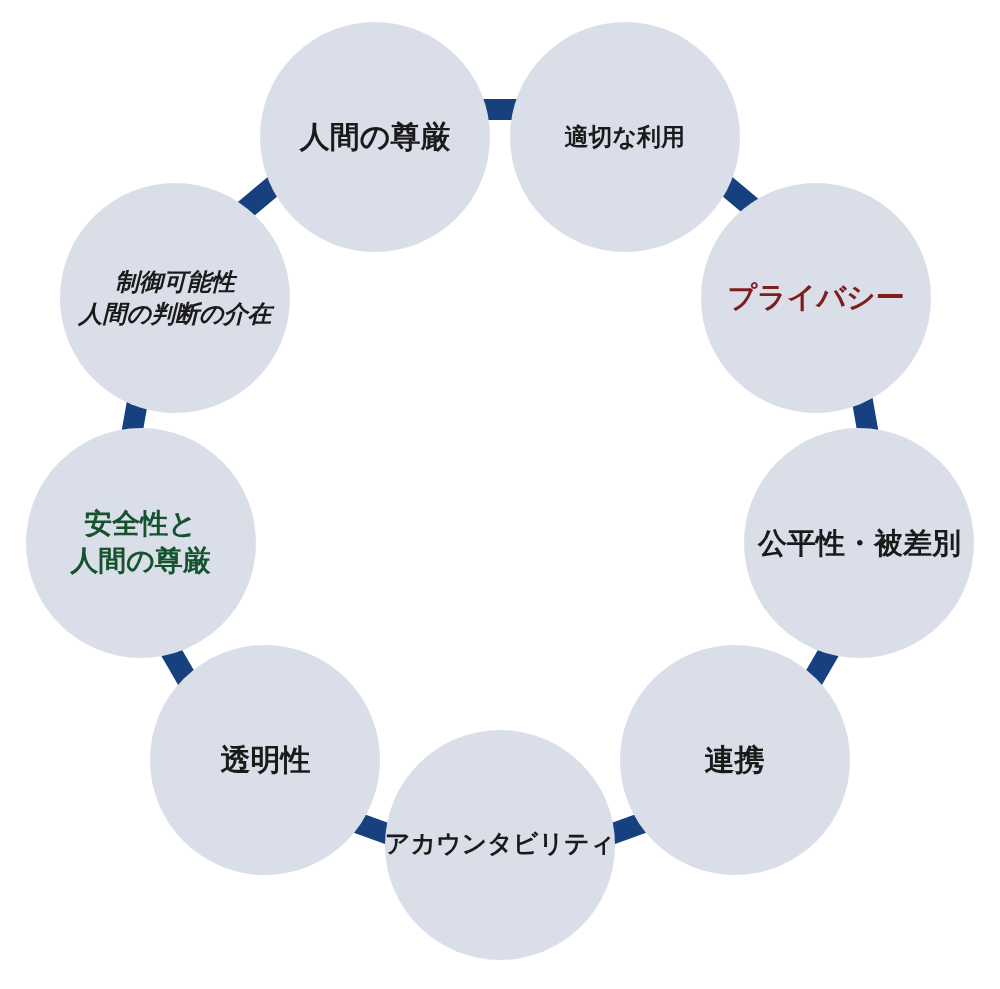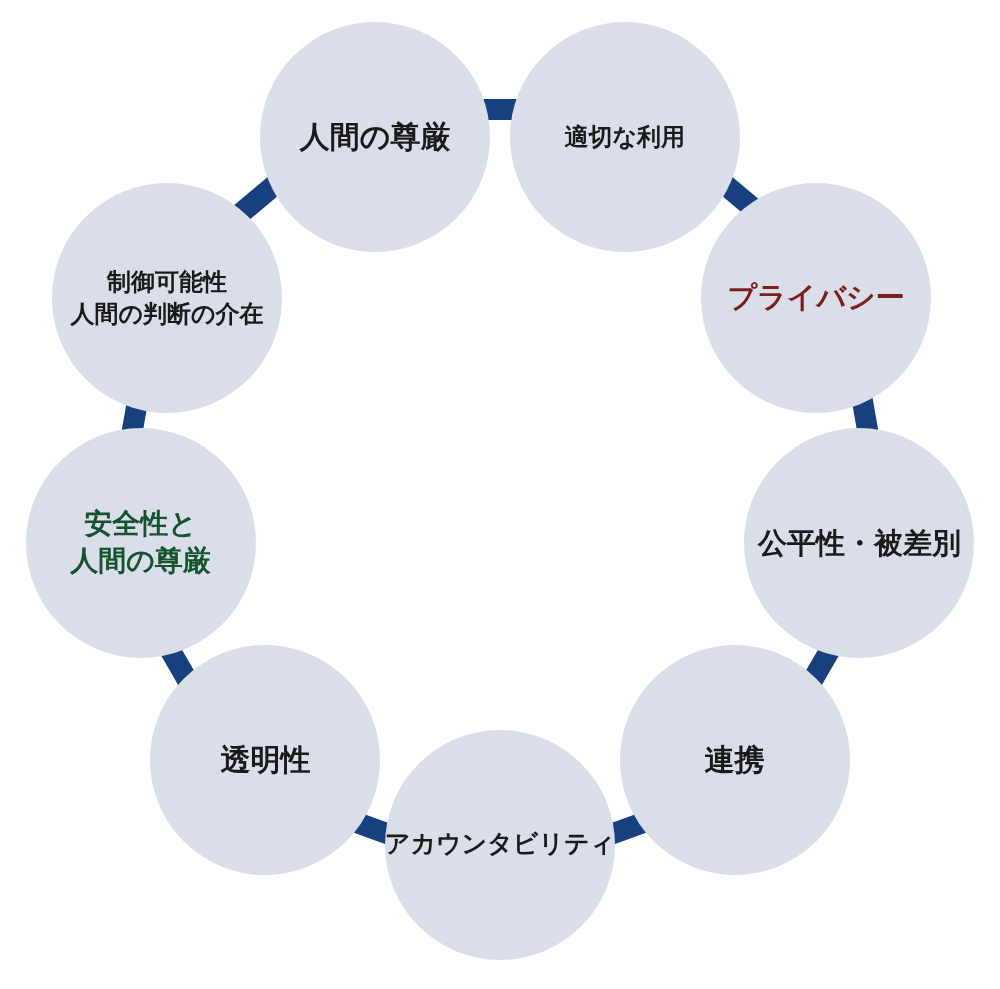--- a/index.html
+++ b/index.html
@@ -82,19 +82,19 @@
       <div class="label" style="font-size: 30px; color: rgb(26, 26, 26);">
         <div>透明性</div>
       </div>
     </div>
     <div class="node" style="left: 25.5452px; top: 428.382px; background: rgb(217, 222, 233);">
       <div class="label" style="font-size: 28px; color: #14532d;">
         <div>安全性と</div>
         <div>人間の尊厳</div>
       </div>
     </div>
-    <div class="node" style="left: 52px; top: 182.5px; background: rgb(217, 222, 233);">
+    <div class="node" style="left: 60px; top: 182.5px; background: rgb(217, 222, 233); font-style: italic;">
       <div class="label" style="font-size: 24px; color: rgb(26, 26, 26);">
         <div>制御可能性</div>
         <div>人間の判断の介在</div>
       </div>
     </div>
   </div>
 
 </body></html>

